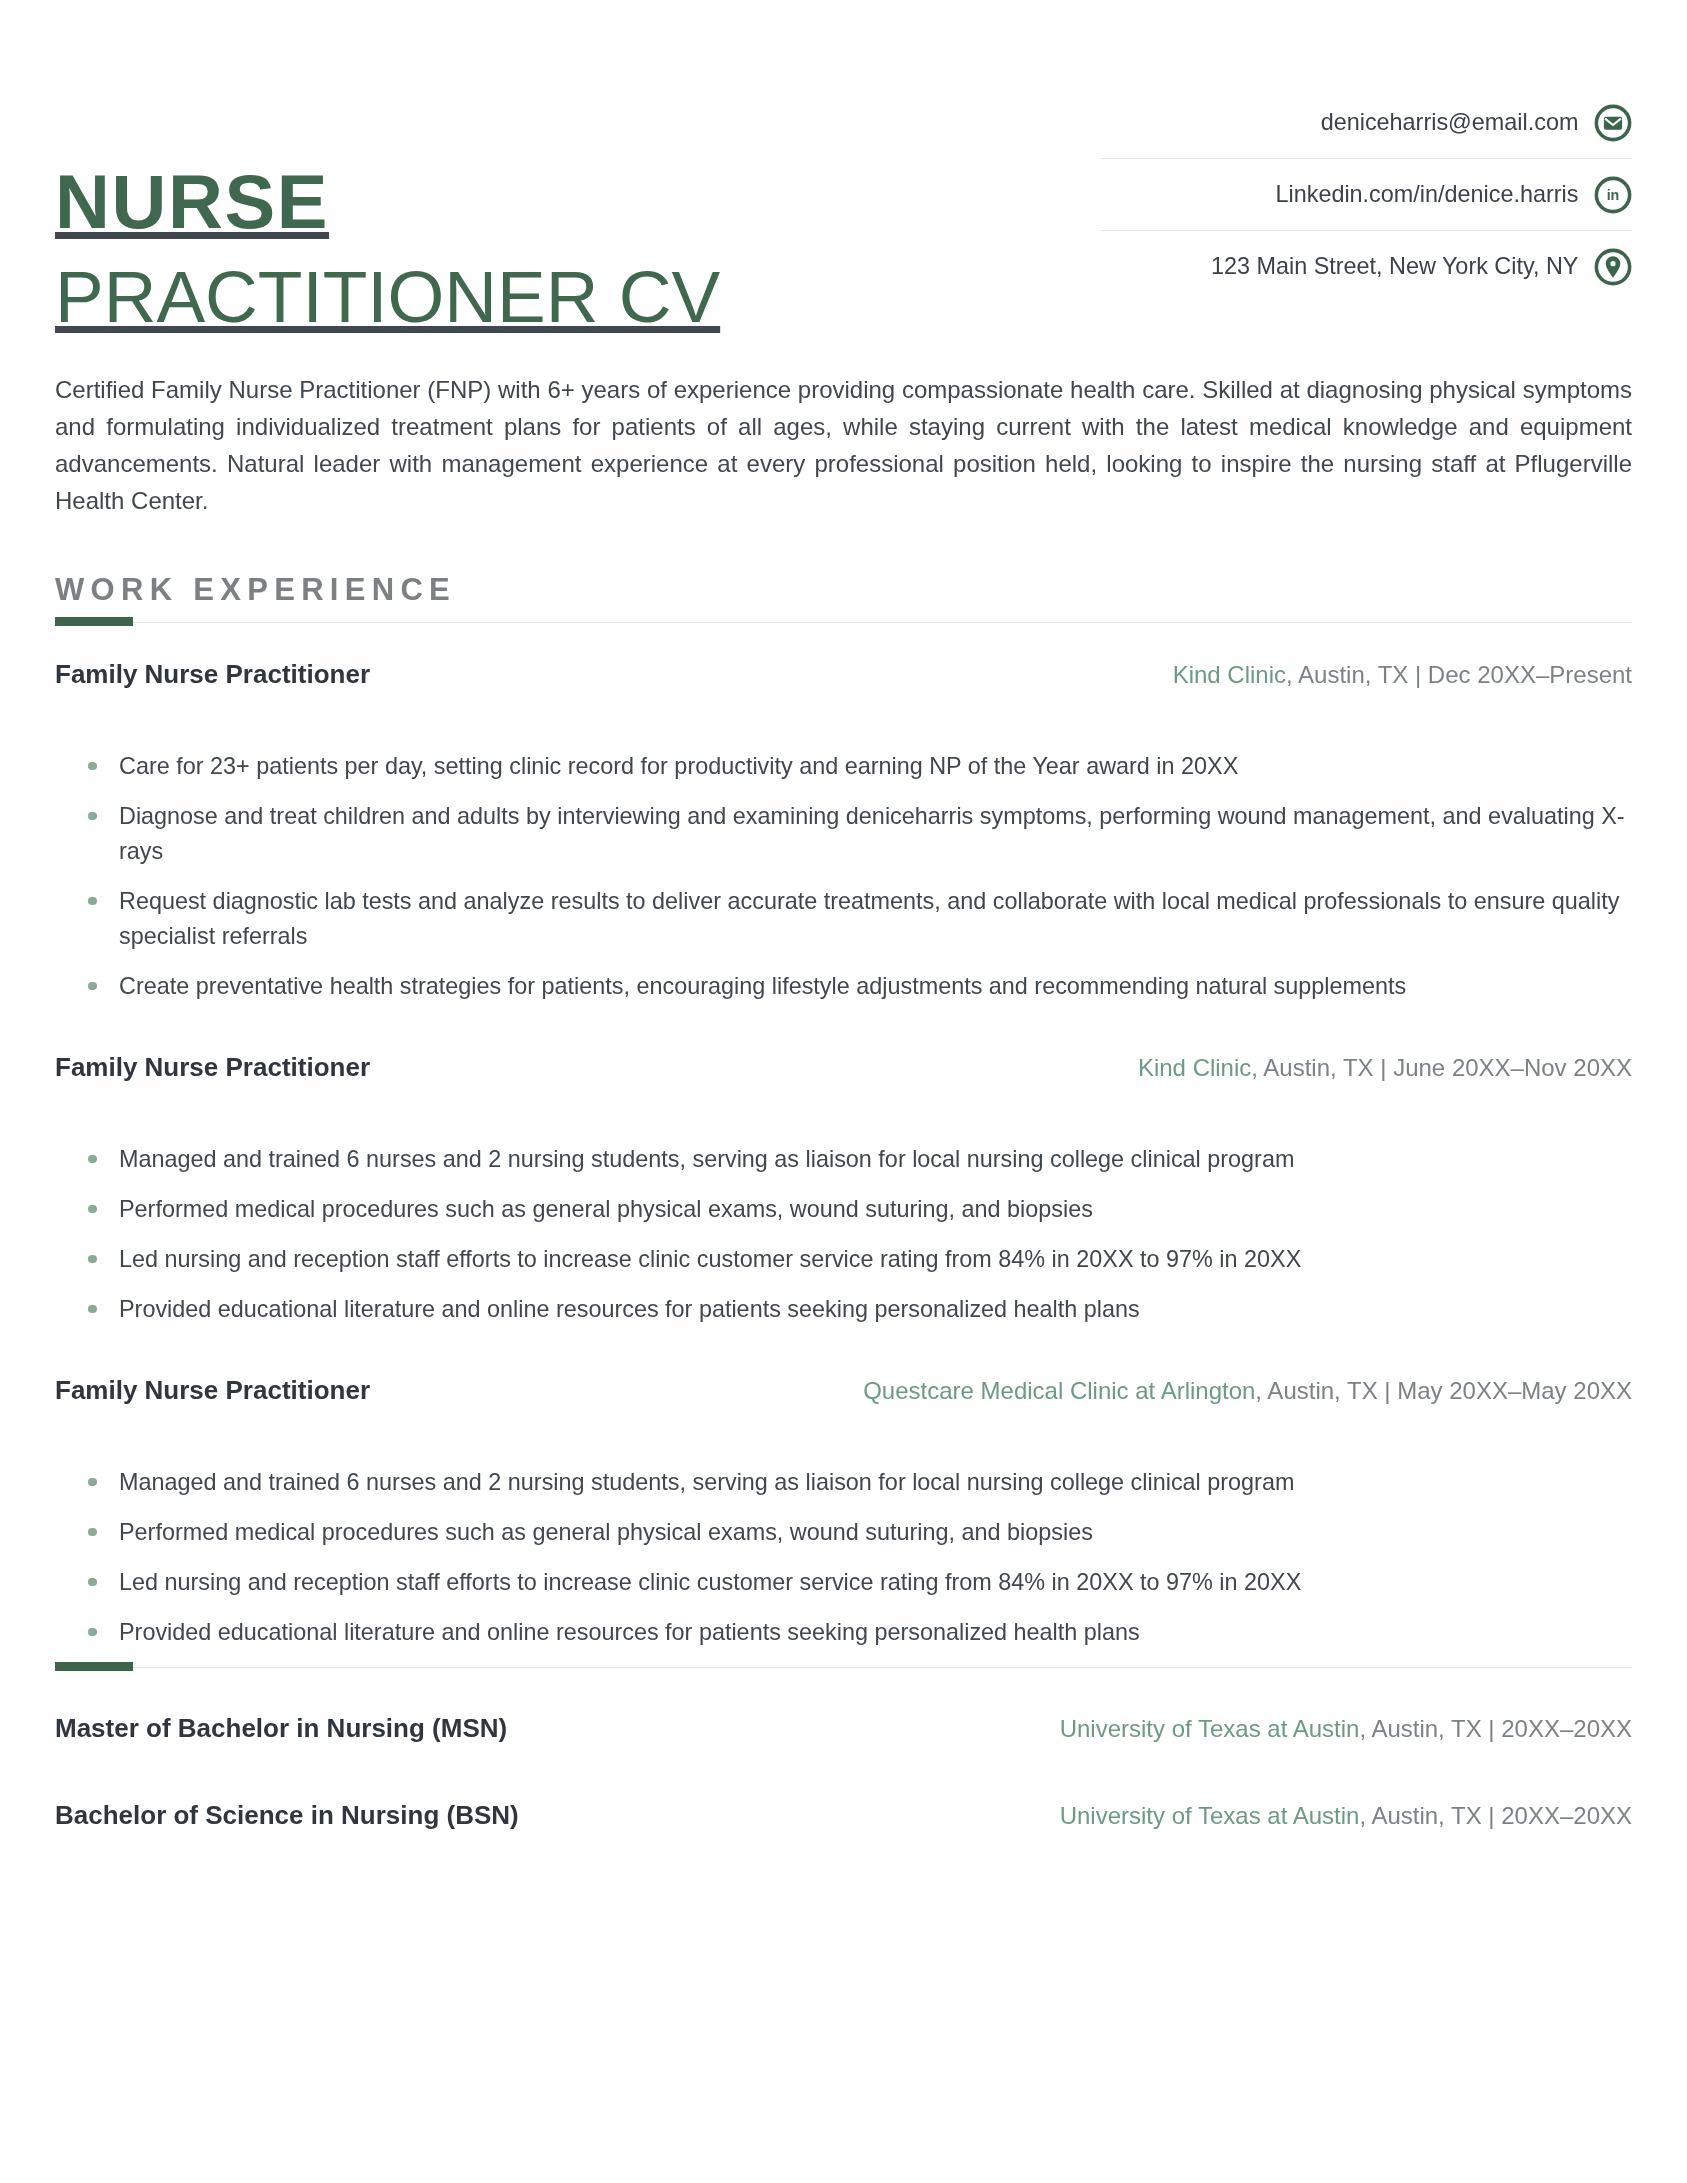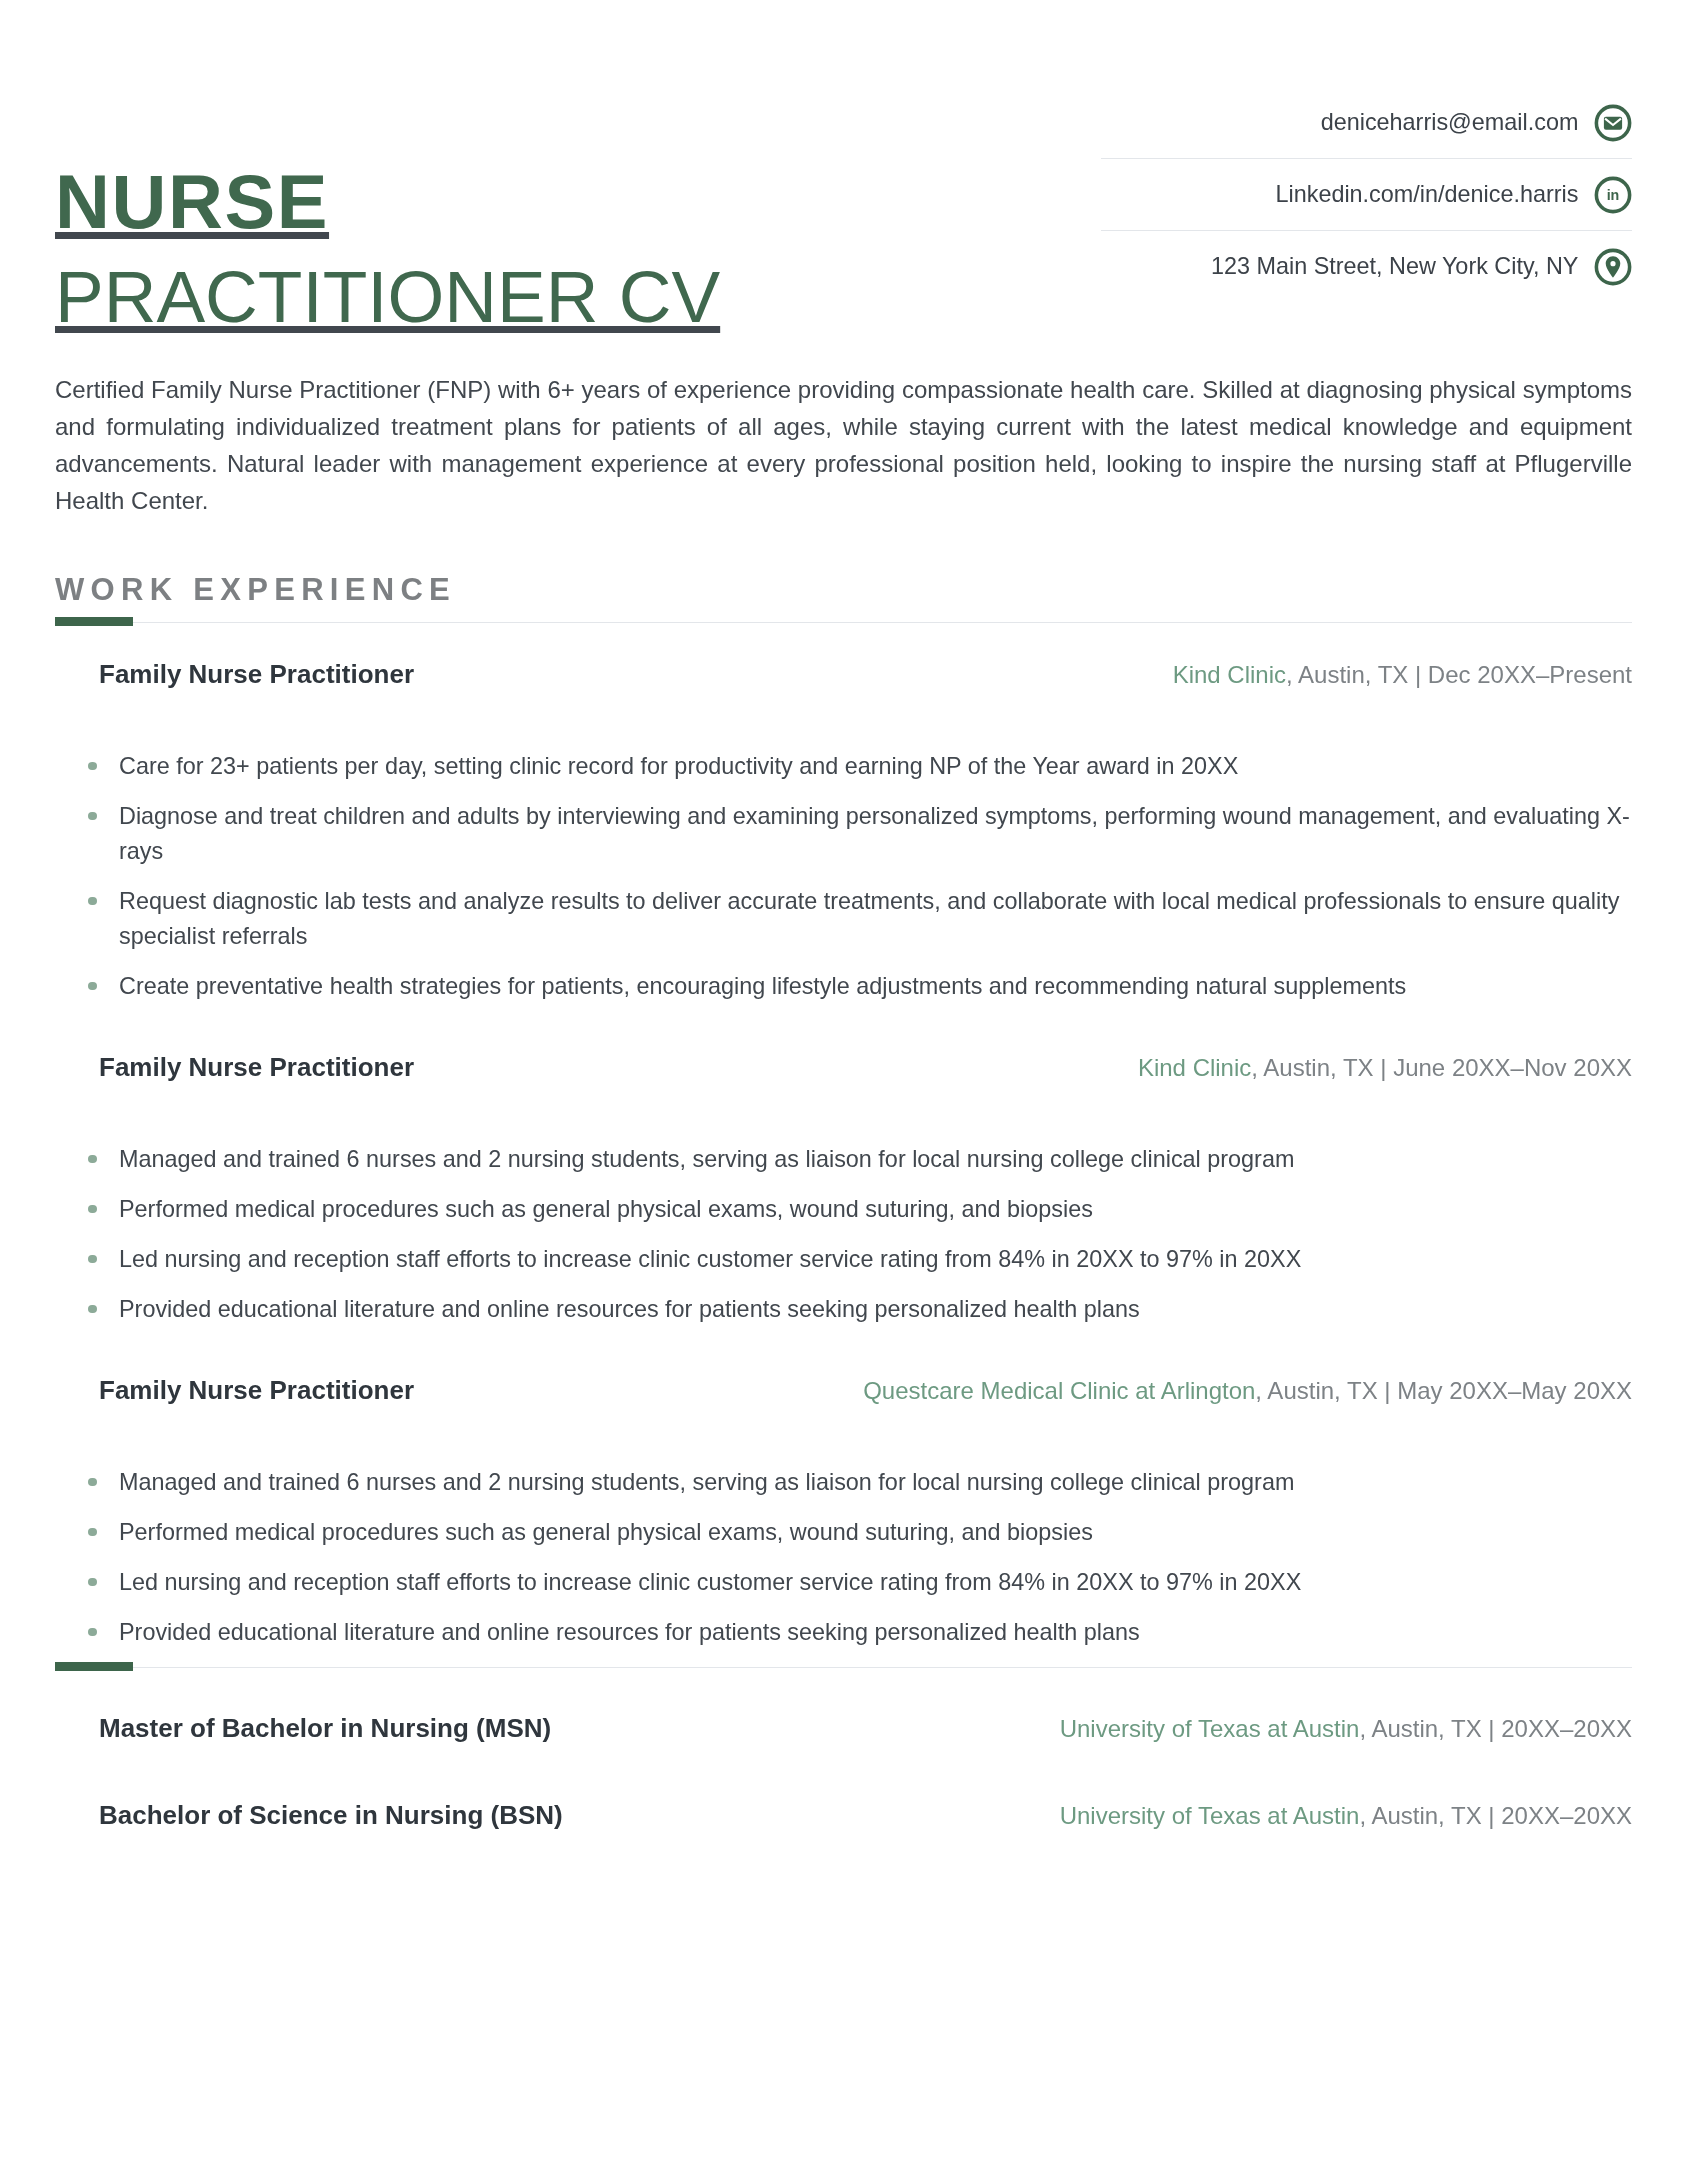--- a/index.html
+++ b/index.html
@@ -33,21 +33,21 @@
   .summary{margin:38px 55px 0 55px;text-align:justify;font-size:24px;line-height:37px;color:var(--body-text);}
   
   .section{margin:0 55px;}
   .section-title{margin:55px 0 0 0;font-size:31px;line-height:31px;font-weight:700;letter-spacing:6.3px;color:var(--section-gray);}
   .section-title.edu{margin-top:63px;}
   .section-rule{position:relative;border-top:1.6px solid var(--divider);margin-top:17px;}
   .section-rule .accent{position:absolute;left:0;top:-5.5px;width:78px;height:9.4px;background:var(--dark-green);}
   
   .job{margin-top:36px;}
   .job + .job{margin-top:48px;}
-  .row-head{display:flex;justify-content:space-between;align-items:baseline;gap:8px;margin-left:44px;}
+  .row-head{display:flex;justify-content:space-between;align-items:baseline;gap:8px;}
   .job-title{font-size:26px;line-height:31px;font-weight:700;color:var(--dark-text);}
   .job-meta{font-size:24px;line-height:31px;color:var(--gray-text);white-space:nowrap;}
   .job-meta .company{color:var(--muted-green);}
   ul.bullets{list-style:none;margin:59px 0 0 0;padding:0;}
   ul.bullets li{
     position:relative;padding-left:64px;margin:0 0 15px 0;
     font-size:23.4px;line-height:35px;color:var(--body-text);
   }
   ul.bullets li::before{
     content:"";position:absolute;left:33px;top:13.3px;width:8.6px;height:8.6px;
@@ -114,21 +114,21 @@
         <span class="accent"></span>
       </div>
 
     <article class="job">
       <div class="row-head">
         <span class="job-title">Family Nurse Practitioner</span>
         <span class="job-meta"><span class="company">Kind Clinic</span><span>, Austin, TX | Dec 20XX–Present</span></span>
       </div>
       <ul class="bullets">
         <li>Care for 23+ patients per day, setting clinic record for productivity and earning NP of the Year award in 20XX</li>
-        <li>Diagnose and treat children and adults by interviewing and examining personalized symptoms, performing wound management, and evaluating X-rays</li>
+        <li>Diagnose and treat children and adults by interviewing and examining deniceharris symptoms, performing wound management, and evaluating X-rays</li>
         <li>Request diagnostic lab tests and analyze results to deliver accurate treatments, and collaborate with local medical professionals to ensure quality specialist referrals</li>
         <li>Create preventative health strategies for patients, encouraging lifestyle adjustments and recommending natural supplements</li>
       </ul>
     </article>
 
     <article class="job">
       <div class="row-head">
         <span class="job-title">Family Nurse Practitioner</span>
         <span class="job-meta"><span class="company">Kind Clinic</span><span>, Austin, TX | June 20XX–Nov 20XX</span></span>
       </div>

